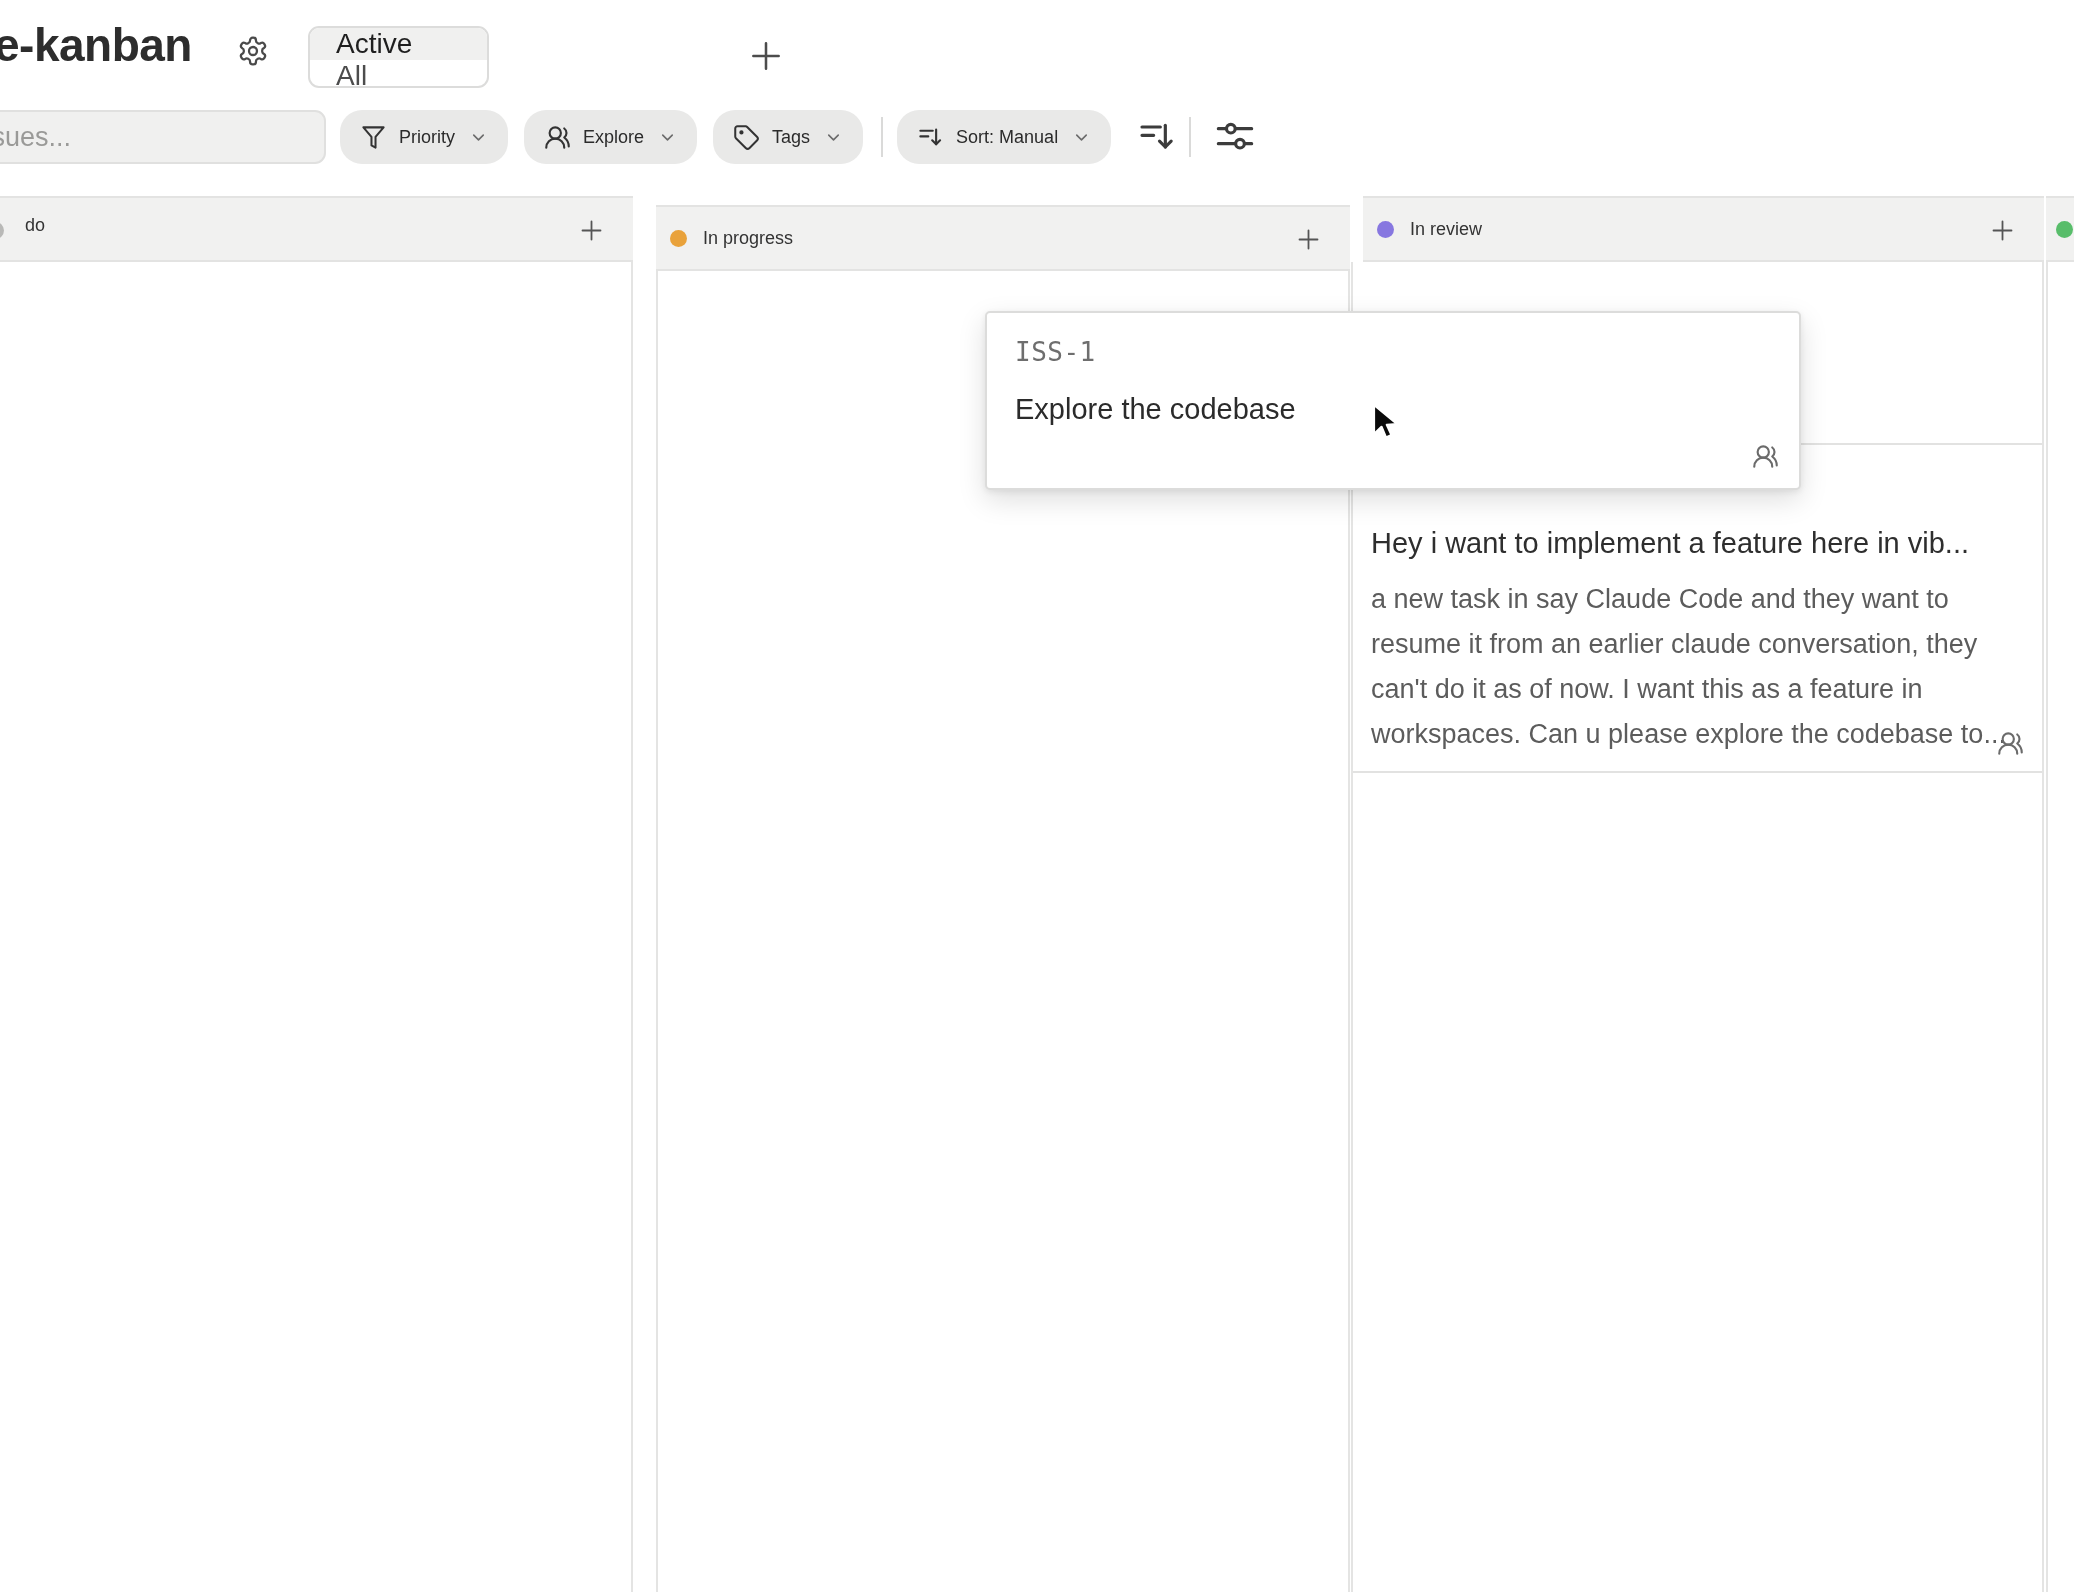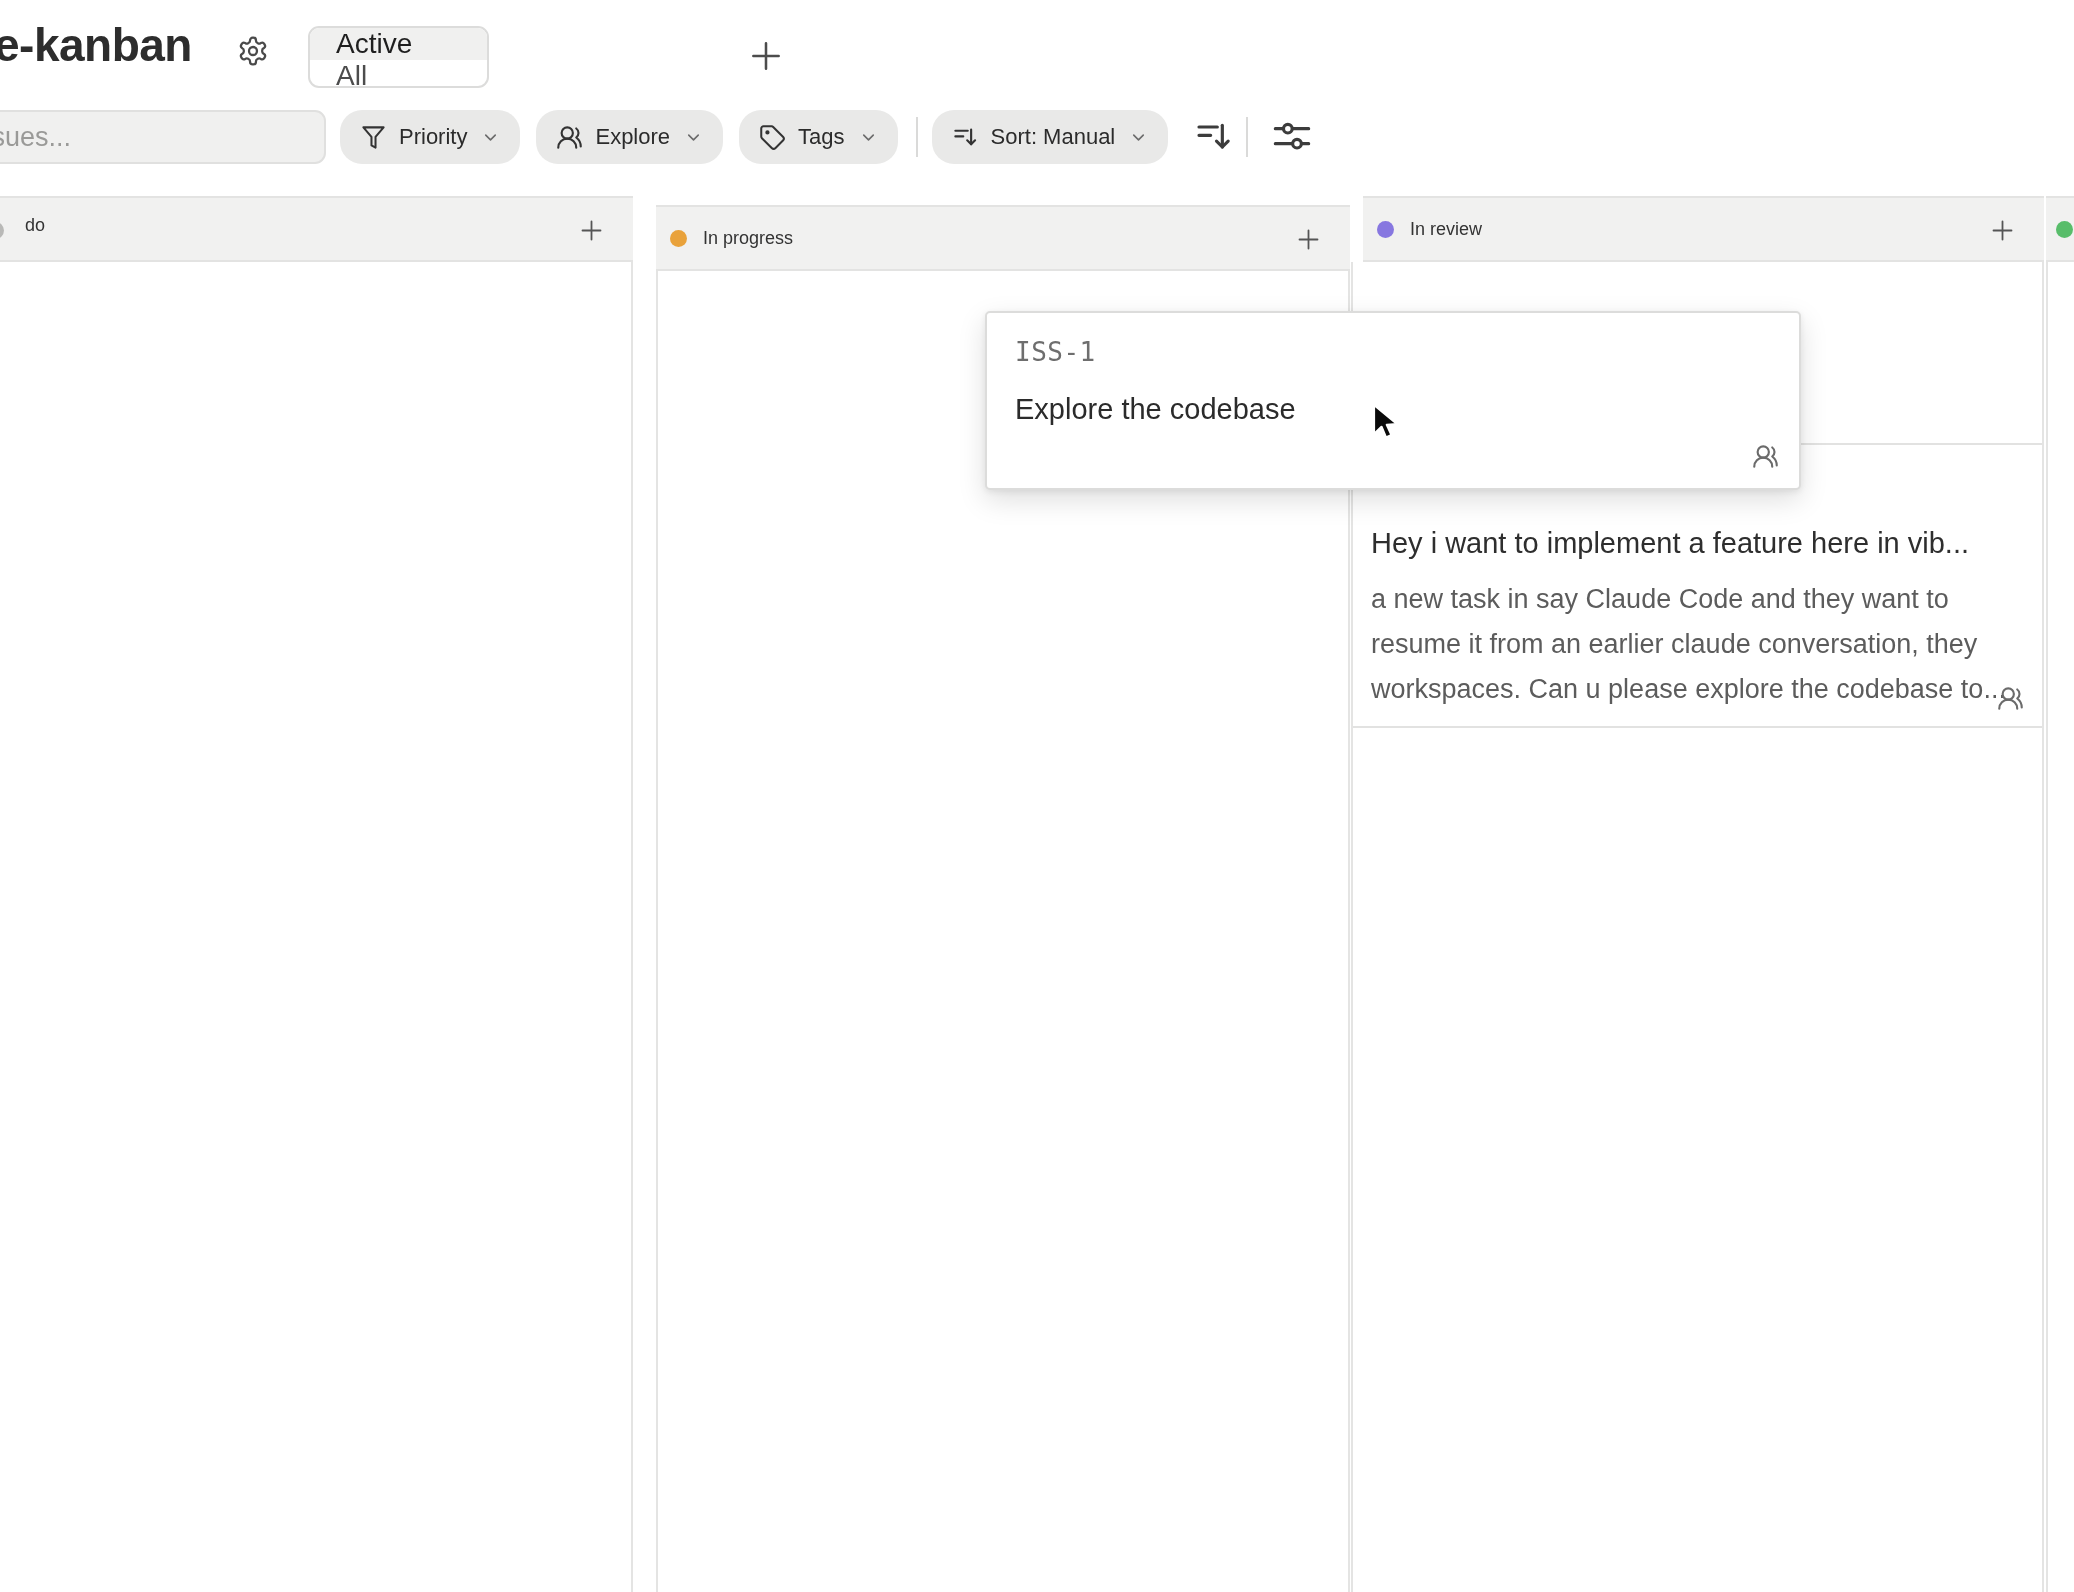--- a/index.html
+++ b/index.html
@@ -18,21 +18,21 @@
   .tab.active { background:#f0f0ef; color:#1f1f1f; }
   .tab-add { position:absolute; left:747px; top:37px; width:38px; height:38px; color:#4c4c4c; cursor:pointer; }
 
   
   .toolbar { position:absolute; left:-84px; top:110px; height:54px; display:flex; align-items:center; }
   .search-box { width:410px; height:54px; background:#f0f0ef; border:2px solid #e0e0df; border-radius:11px;
     display:flex; align-items:center; padding:0 18px; margin-right:14px; }
   .search-box input { border:none; outline:none; background:transparent; width:100%;
     font-family:inherit; font-size:27px; color:#9a9a98; }
   .chip { height:54px; background:#e9e9e8; border-radius:22px; display:flex; align-items:center;
-    gap:12px; padding:0 20px; margin-right:16px; font-size:22px; color:#2b2b2b; cursor:pointer; white-space:nowrap; }
+    gap:12px; padding:0 20px; margin-right:16px; font-size:18px; color:#2b2b2b; cursor:pointer; white-space:nowrap; }
   .chip .cicon { width:27px; height:27px; color:#333; }
   .chip .chev { width:19px; height:19px; color:#6b6b6b; margin-left:2px; }
   .tb-divider { width:2px; height:40px; background:#dadad9; margin:0 14px 0 2px; }
   .icon-btn { width:40px; height:40px; color:#3c3c3c; margin:0 10px; cursor:pointer; }
 
   
   .column { position:absolute; top:196px; bottom:0; }
   .col-header { height:66px; background:#f1f1f0; border-top:2px solid #e3e3e2; border-bottom:2px solid #e3e3e2;
     display:flex; align-items:center; padding:0 14px; position:relative; }
   .col-dot { width:17px; height:17px; border-radius:50%; flex:none; }
@@ -253,20 +253,21 @@
           </svg>
         </span>
     </div>
     <div class="col-body">
       <div class="drop-slot"></div>
       <div class="review-card">
         <div class="card-title">Hey i want to implement a feature here in vib...</div>
         <div class="card-desc">
           <div>a new task in say Claude Code and they want to</div>
           <div>resume it from an earlier claude conversation, they</div>
+          <div>can't do it as of now. I want this as a feature in</div>
           <div>workspaces. Can u please explore the codebase to...</div>
         </div>
         <span class="card-people">
             <svg viewBox="0 0 24 24">
               <use href="#i-users"></use>
             </svg>
           </span>
       </div>
     </div>
   </div>

